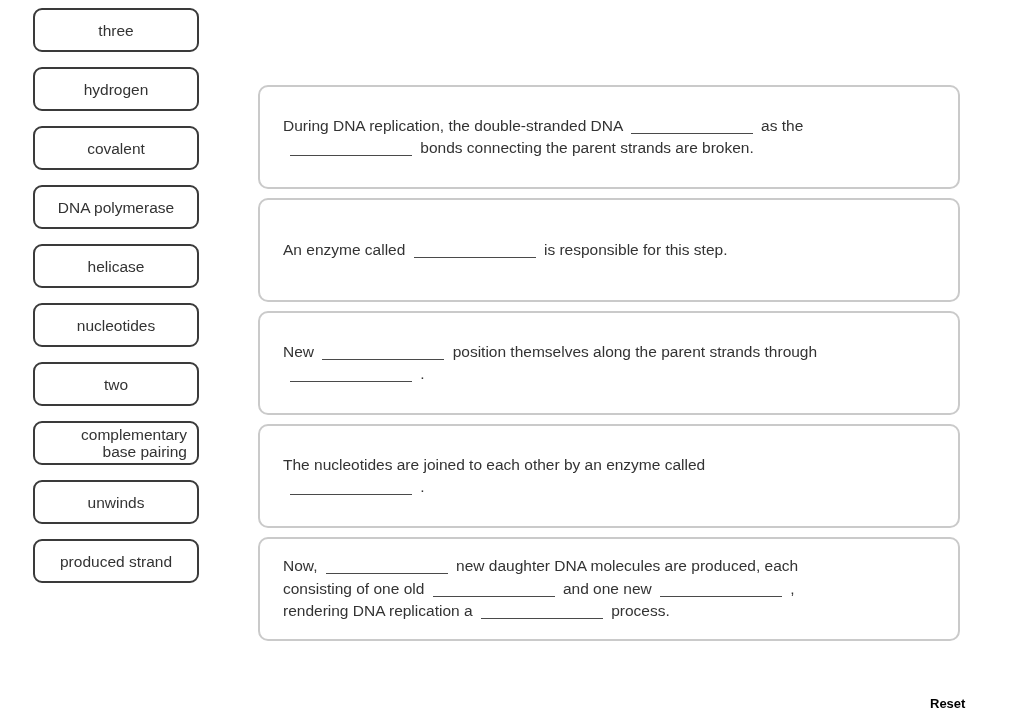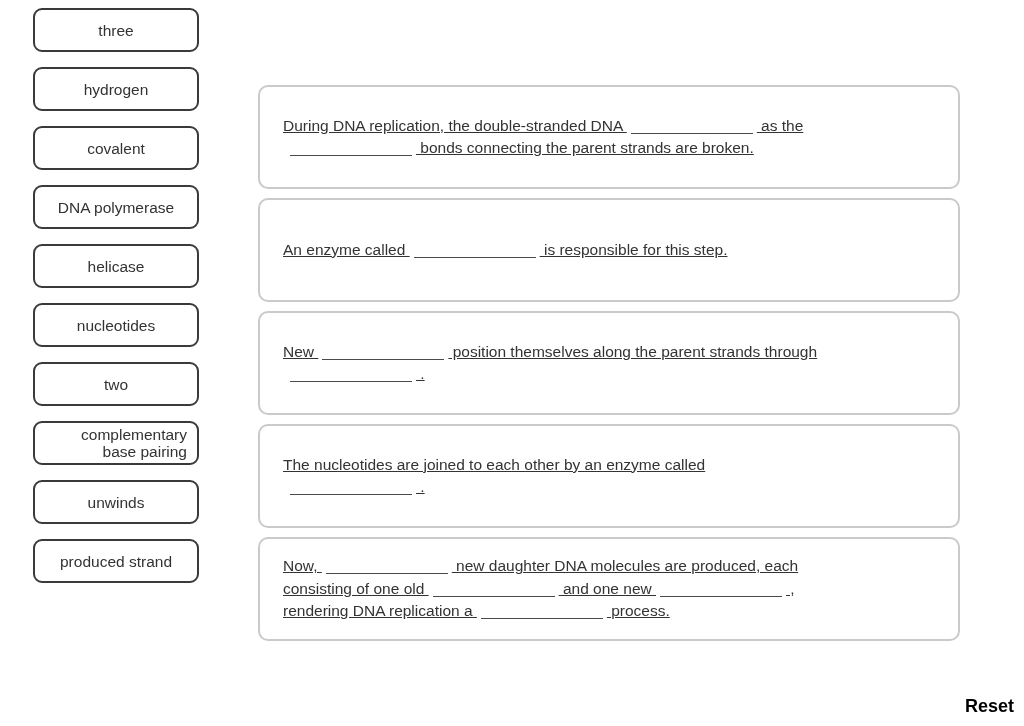--- a/index.html
+++ b/index.html
@@ -51,21 +51,20 @@
     margin-bottom: 9px;
     background: #ffffff;
     border: 2px solid var(--box-border, #cacaca);
     border-radius: 10px;
     display: flex;
     flex-direction: column;
     justify-content: center;
     padding: 0 23px;
     font-size: 15.5px;
     color: var(--text, #333333);
-    text-decoration: underline;
   }
   .line {
     line-height: 22.5px;
     white-space: nowrap;
   }
   .blank {
     display: inline-block;
     width: 122px;
     height: 15px;
     border-bottom: 1.6px solid var(--blank-line, #4a4a4a);
@@ -76,26 +75,25 @@
   .blank.line-start { margin-left: 7px; }
 
   
   .reset {
     position: absolute;
     left: 930px;
     top: 696px;
     background: none;
     border: none;
     font-family: inherit;
-    font-size: 18px;
+    font-size: 13px;
     font-weight: 700;
     color: var(--reset-text, #000000);
     cursor: pointer;
     padding: 0;
-    margin-left: 35px;
   }
 </style>
 </head>
 <body>
 
 <div class="word-bank">
     <div class="tile">
       <span>three</span>
     </div>
     <div class="tile">

